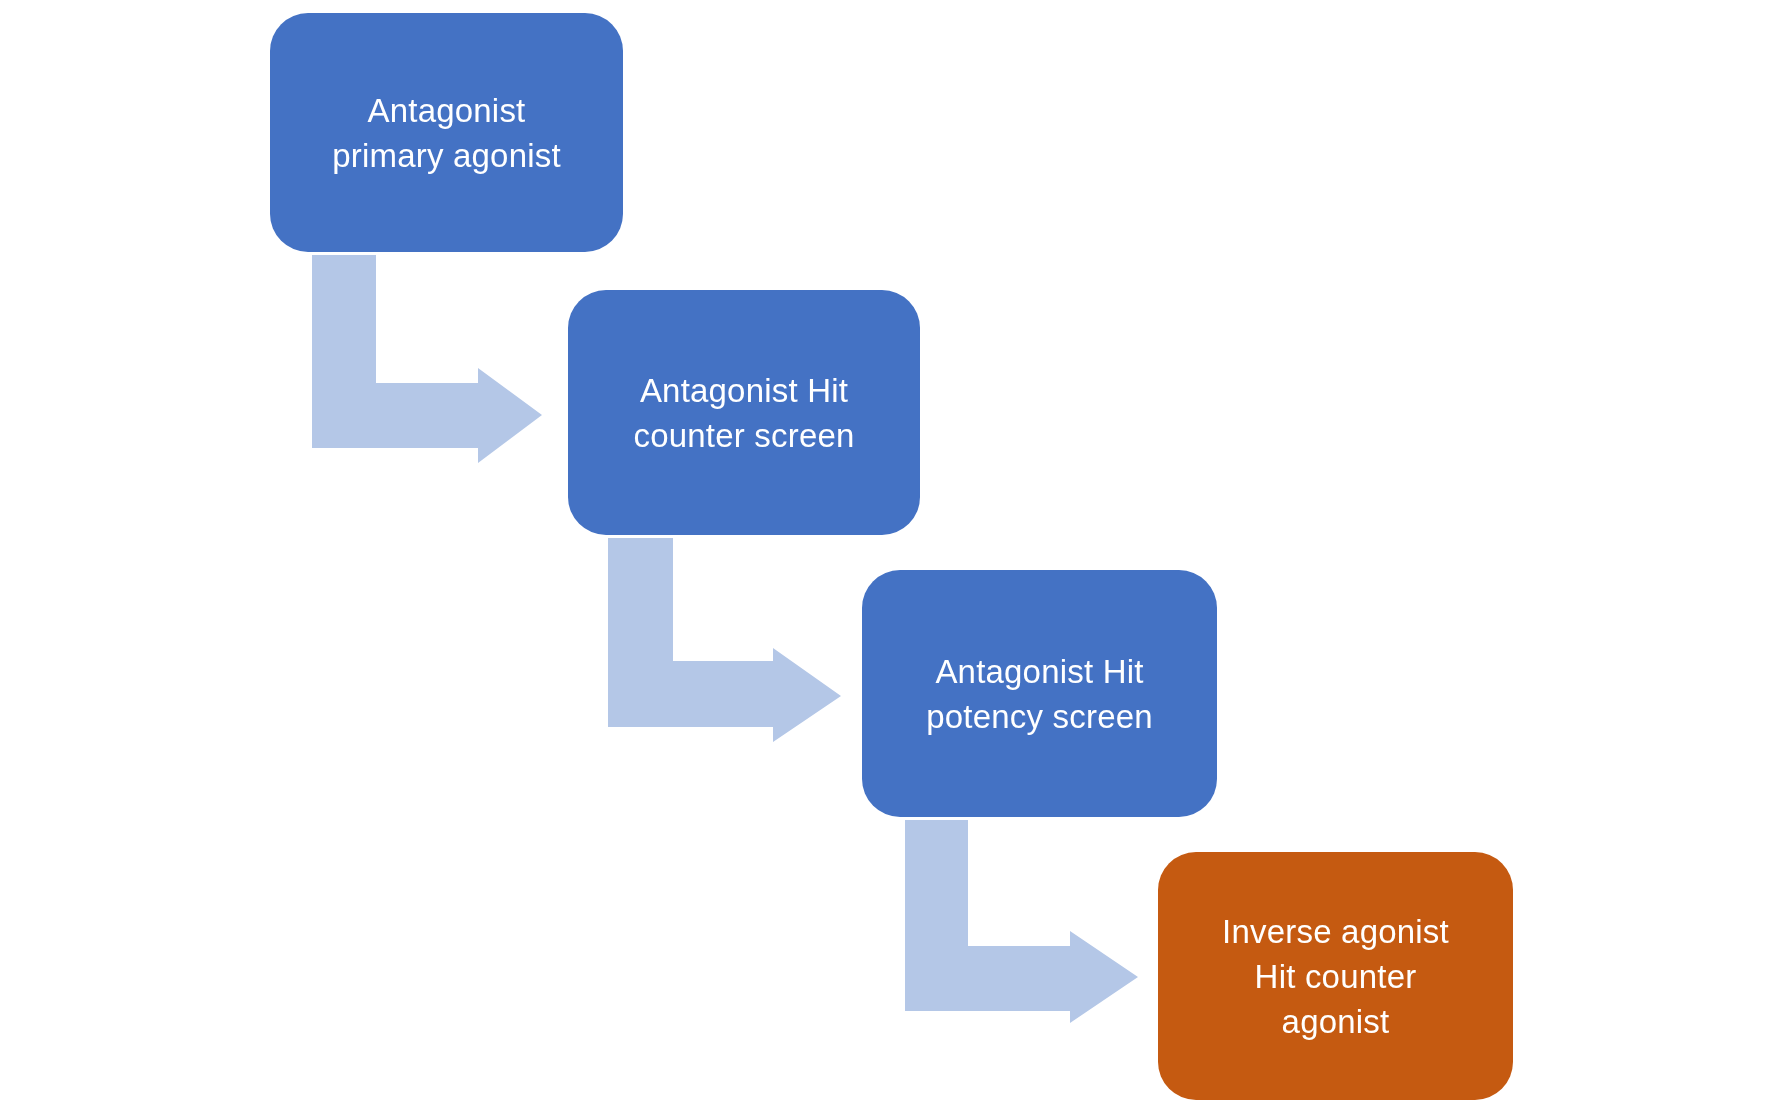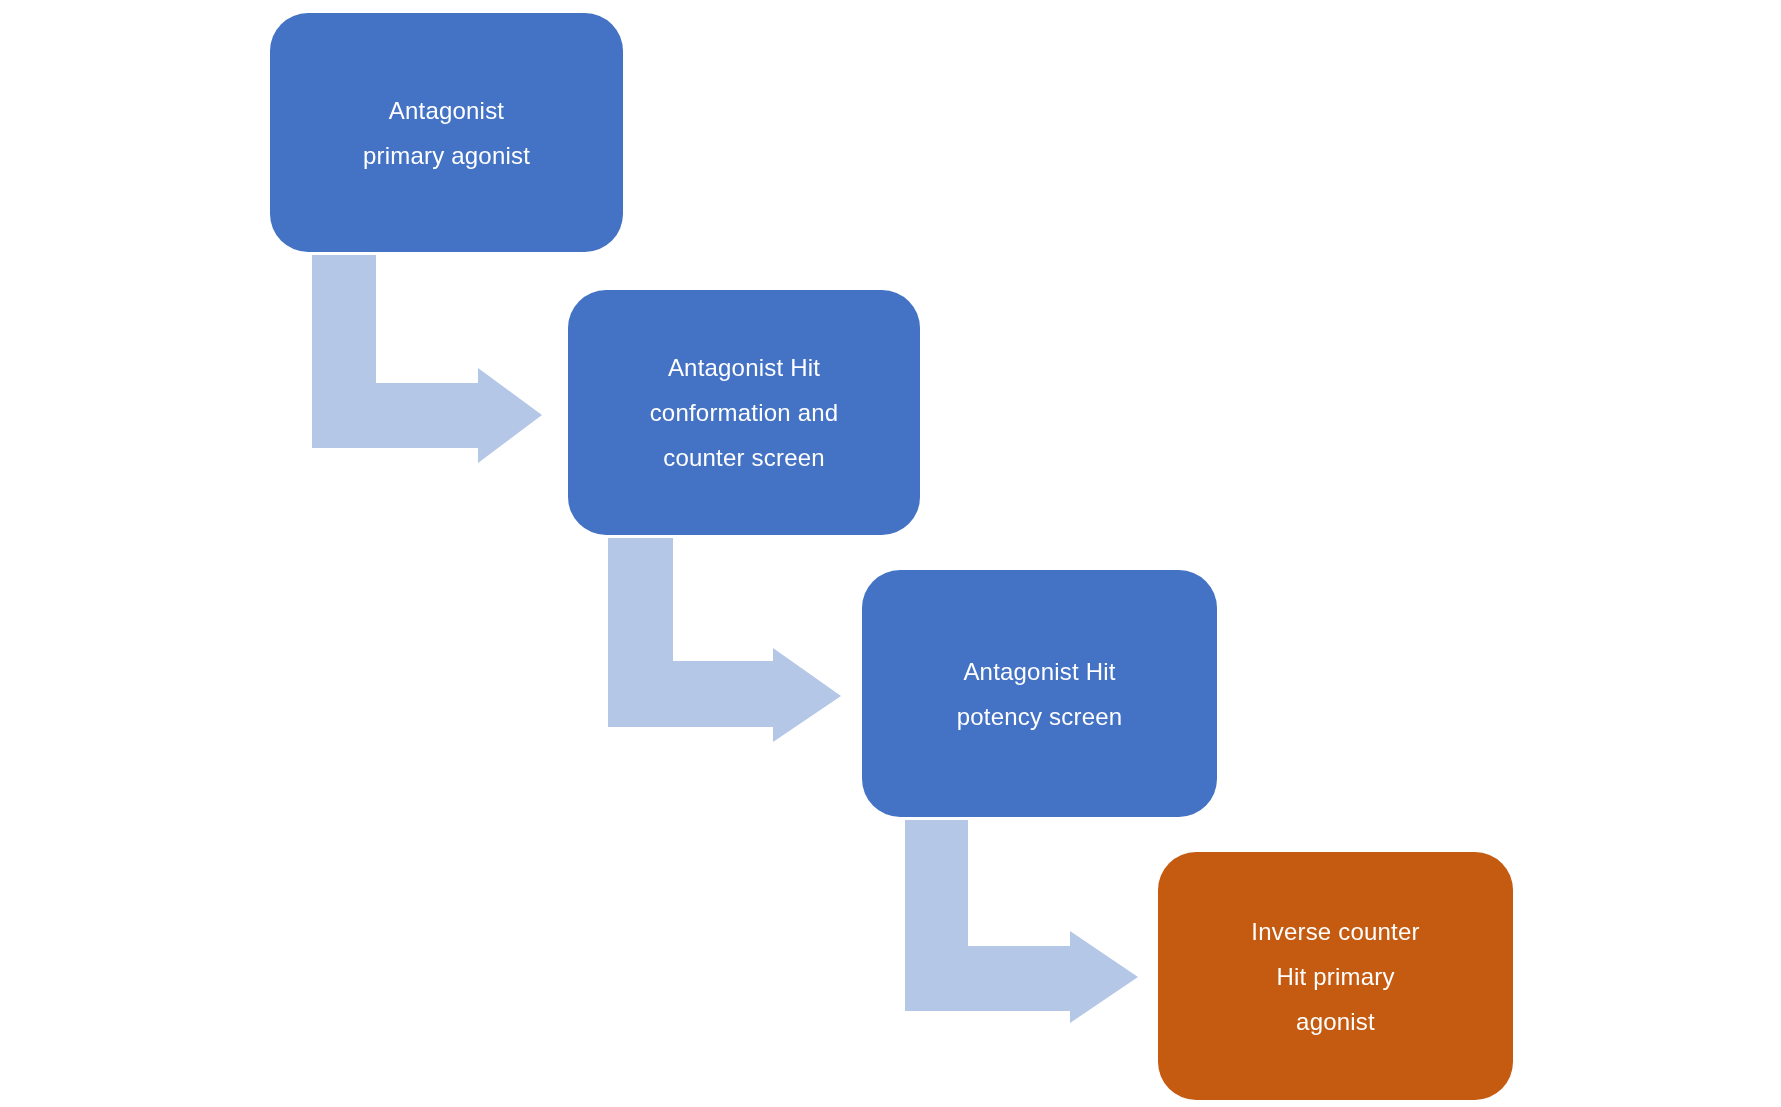--- a/index.html
+++ b/index.html
@@ -27,21 +27,21 @@
     height: 1107px;
   }
   .node {
     position: absolute;
     border-radius: 38px;
     display: flex;
     flex-direction: column;
     align-items: center;
     justify-content: center;
     text-align: center;
-    font-size: 24px;
+    font-size: 33px;
     line-height: 45px;
     font-weight: 400;
     letter-spacing: 0.2px;
   }
   .node-line {
     white-space: nowrap;
   }
   .node-line:empty {
     display: none;
   }
@@ -62,29 +62,28 @@
   </svg>
 
   <div class="node node-1" style="background-color: rgb(68, 114, 196); color: rgb(255, 255, 255);">
     <div class="node-line">Antagonist</div>
     <div class="node-line">primary agonist</div>
 
   </div>
 
   <div class="node node-2" style="background-color: rgb(68, 114, 196); color: rgb(255, 255, 255);">
     <div class="node-line">Antagonist Hit</div>
-    <div class="node-line">conformation and</div>
     <div class="node-line">counter screen</div>
   </div>
 
   <div class="node node-3" style="background-color: rgb(68, 114, 196); color: rgb(255, 255, 255);">
     <div class="node-line">Antagonist Hit</div>
     <div class="node-line">potency screen</div>
 
   </div>
 
   <div class="node node-4" style="background-color: rgb(197, 90, 17); color: rgb(255, 255, 255);">
-    <div class="node-line">Inverse counter</div>
-    <div class="node-line">Hit primary</div>
+    <div class="node-line">Inverse agonist</div>
+    <div class="node-line">Hit counter</div>
     <div class="node-line">agonist</div>
   </div>
 
 </div>
 
 </body></html>

